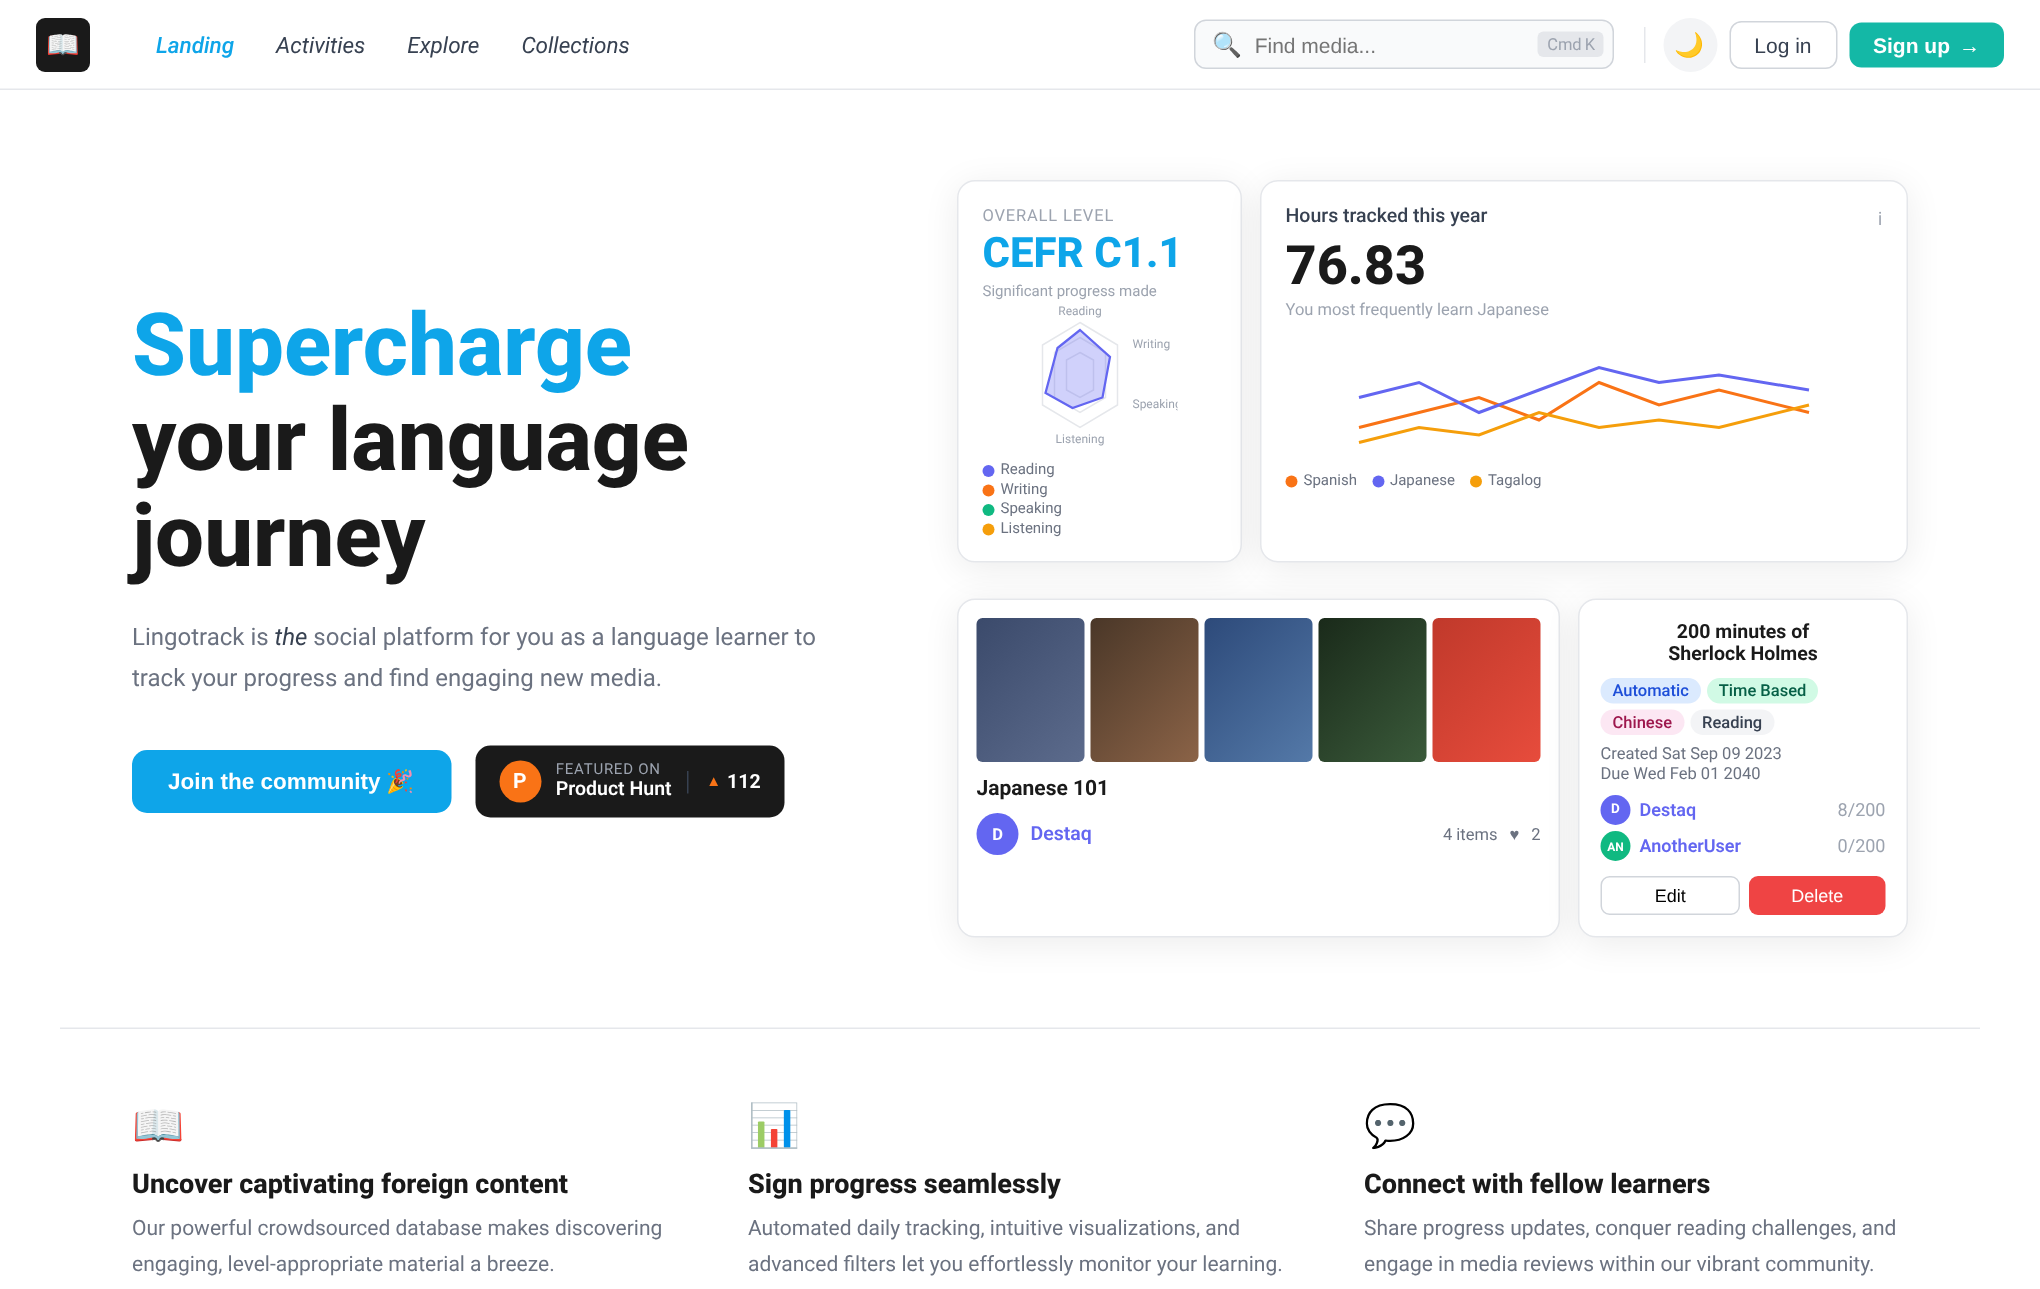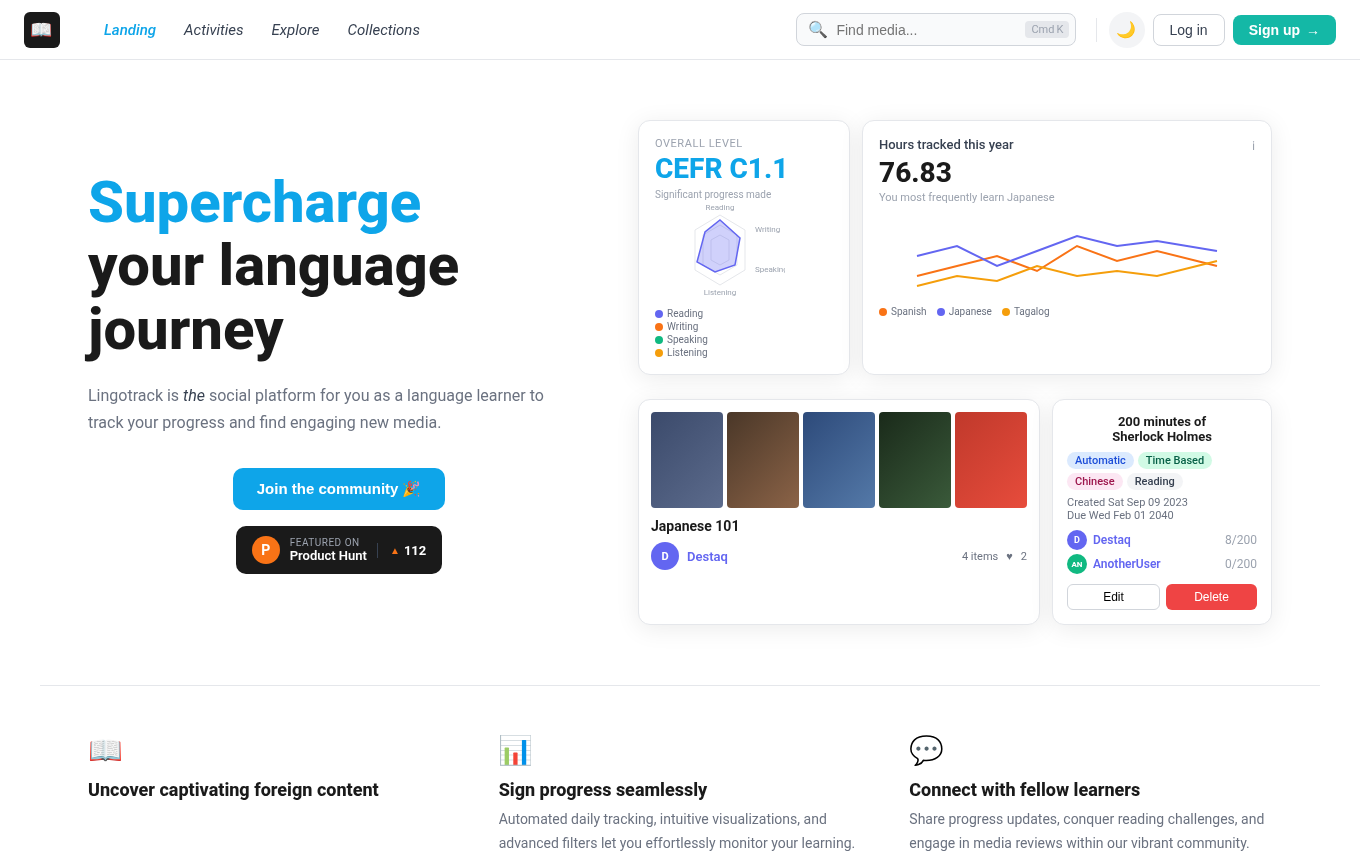--- a/index.html
+++ b/index.html
@@ -54,21 +54,21 @@
 
     
     .hero {
       max-width: 1280px; margin: 0 auto; padding: 60px 48px;
       display: grid; grid-template-columns: 1fr 1fr; gap: 48px; align-items: center;
     }
     .hero-text h1 { font-size: 58px; font-weight: 800; line-height: 1.1; margin-bottom: 20px; }
     .hero-text h1 .highlight { color: #0ea5e9; }
     .hero-text p { font-size: 16px; color: #6b7280; line-height: 1.7; margin-bottom: 32px; max-width: 480px; }
     .hero-text p em { font-style: italic; color: #374151; }
-    .hero-cta { display: flex; gap: 16px; align-items: center; flex-direction: column; }
+    .hero-cta { display: flex; gap: 16px; align-items: center; }
     .btn-join {
       padding: 12px 24px; background: #0ea5e9; color: #fff; border: none;
       border-radius: 10px; font-size: 15px; font-weight: 600; cursor: pointer;
       display: flex; align-items: center; gap: 8px;
     }
     .btn-producthunt {
       display: flex; align-items: center; gap: 10px;
       padding: 10px 16px; background: #1a1a1a; color: #fff;
       border-radius: 10px; border: none; cursor: pointer; text-decoration: none;
     }
@@ -84,30 +84,30 @@
       border-left: 1px solid #374151; padding-left: 12px;
     }
     .ph-arrow { color: #f97316; font-size: 10px; }
     .card {
       background: #fff; border-radius: 12px; border: 1px solid #e5e7eb;
       box-shadow: 0 4px 24px rgba(0,0,0,0.08);
     }
 
     
     .stats-card-left {
-      padding: 16px; width: 212px;
+      padding: 16px; width: 190px;
     }
     .stats-card-left .label { font-size: 11px; color: #9ca3af; text-transform: uppercase; letter-spacing: 0.05em; margin-bottom: 2px; }
     .stats-card-left .value { font-size: 28px; font-weight: 800; color: #0ea5e9; margin-bottom: 4px; }
     .stats-card-left .sublabel { font-size: 10px; color: #9ca3af; }
 
     
     .hours-card { padding: 16px; flex: 1; }
     .hours-card .card-title { font-size: 13px; color: #374151; font-weight: 500; margin-bottom: 4px; }
-    .hours-card .hours-value { font-size: 28px; font-weight: 800; margin-bottom: 2px; }
+    .hours-card .hours-value { font-size: 36px; font-weight: 800; margin-bottom: 2px; }
     .hours-card .hours-sub { font-size: 11px; color: #9ca3af; margin-bottom: 12px; }
     .info-icon { float: right; color: #9ca3af; font-size: 12px; }
 
     
     .chart-legend { display: flex; gap: 10px; margin-top: 6px; }
     .legend-item { display: flex; align-items: center; gap: 4px; font-size: 10px; color: #6b7280; }
     .legend-dot { width: 8px; height: 8px; border-radius: 50%; }
 
     .top-row { display: flex; gap: 12px; margin-bottom: 12px; }
 
@@ -373,20 +373,21 @@
         </div>
       </div>
     </div>
   </div>
 </section>
 
 <section class="features">
   <div class="feature-item">
     <div class="feature-icon">📖</div>
     <div class="feature-title">Uncover captivating foreign content</div>
+    <div class="feature-desc">Our powerful crowdsourced database makes discovering engaging, level-appropriate material a breeze.</div>
   </div>
   <div class="feature-item">
     <div class="feature-icon">📊</div>
     <div class="feature-title">Sign progress seamlessly</div>
     <div class="feature-desc">Automated daily tracking, intuitive visualizations, and advanced filters let you effortlessly monitor your learning.</div>
   </div>
   <div class="feature-item">
     <div class="feature-icon">💬</div>
     <div class="feature-title">Connect with fellow learners</div>
     <div class="feature-desc">Share progress updates, conquer reading challenges, and engage in media reviews within our vibrant community.</div>

